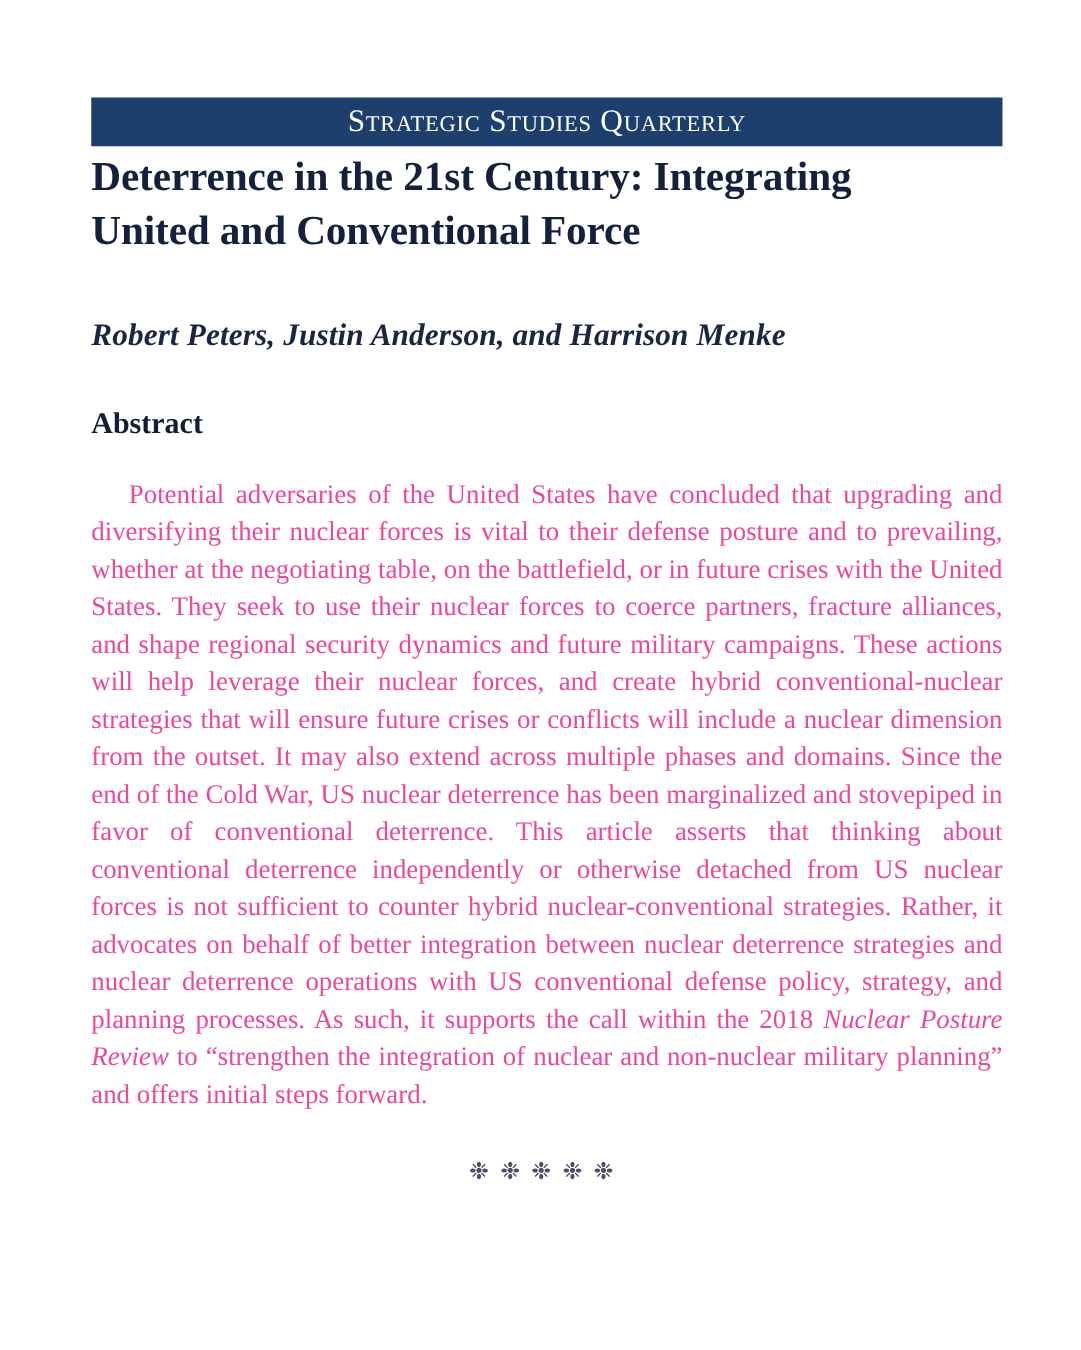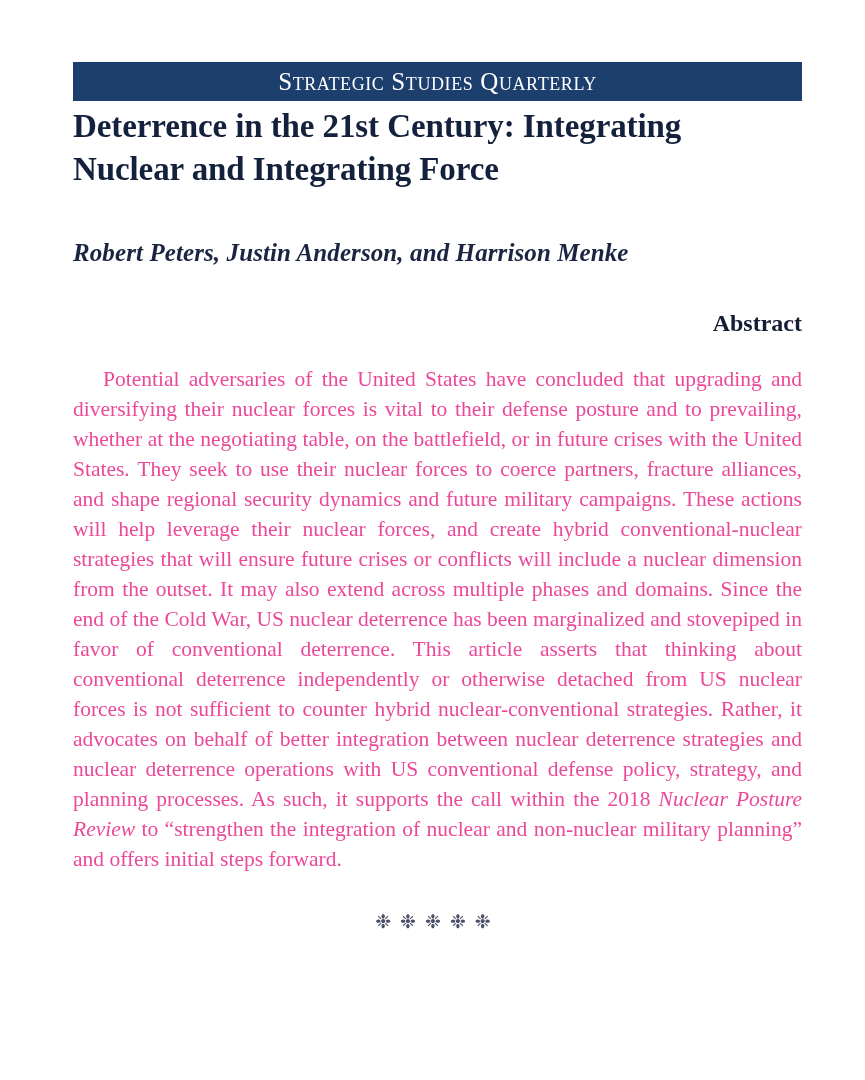--- a/index.html
+++ b/index.html
@@ -19,21 +19,21 @@
     position: absolute;
     left: 0; top: 0;
     width: 865px;
     height: 1080px;
     background: #ffffff;
   }
 
   .content {
     position: absolute;
     left: 73px;
-    top: 0;
+    top: 16px;
     width: 729px;
   }
 
   
   .journal-banner {
     margin-top: 62px;
     width: 729px;
     height: 39px;
     background: #1d3f6e;
     display: flex;
@@ -73,21 +73,21 @@
     font-style: italic;
     font-weight: 700;
     font-size: 25px;
     color: #1b2542;
     letter-spacing: 0.1px;
   }
 
   
   .abstract-heading {
     margin: 43px 0 0 0;
-    text-align: right;
+    text-align: left;
     font-family: "Liberation Serif", "DejaVu Serif", serif;
     font-weight: 700;
     font-size: 24px;
     color: #151d36;
   }
 
   
   .abstract-body {
     margin: 27px 0 0 0;
     text-align: justify;
@@ -119,21 +119,21 @@
 
 <div class="page">
   <div class="content">
 
     <div class="journal-banner">
       <span class="journal-banner-text">Strategic Studies Quarterly</span>
     </div>
 
     <h1 class="article-title">
       <span class="line">Deterrence in the 21st Century: Integrating</span>
-      <span class="line">Nuclear and Integrating Force</span>
+      <span class="line">United and Conventional Force</span>
     </h1>
 
     <div class="authors">Robert Peters, Justin Anderson, and Harrison Menke</div>
 
     <h2 class="abstract-heading">Abstract</h2>
 
     <p class="abstract-body">
       <span>Potential adversaries of the United States have concluded that upgrading and diversifying their nuclear forces is vital to their defense posture and to prevailing, whether at the negotiating table, on the battlefield, or in future crises with the United States. They seek to use their nuclear forces to coerce partners, fracture alliances, and shape regional security dynamics and future military campaigns. These actions will help leverage their nuclear forces, and create hybrid conventional-nuclear strategies that will ensure future crises or conflicts will include a nuclear dimension from the outset. It may also extend across multiple phases and domains. Since the end of the Cold War, US nuclear deterrence has been marginalized and stovepiped in favor of conventional deterrence. This article asserts that thinking about conventional deterrence independently or otherwise detached from US nuclear forces is not sufficient to counter hybrid nuclear-conventional strategies. Rather, it advocates on behalf of better integration between nuclear deterrence strategies and nuclear deterrence operations with US conventional defense policy, strategy, and planning processes. As such, it supports the call within the 2018 </span><i>Nuclear Posture Review</i><span> to “strengthen the integration of nuclear and non-nuclear military planning” and offers initial steps forward.</span>
     </p>
 

